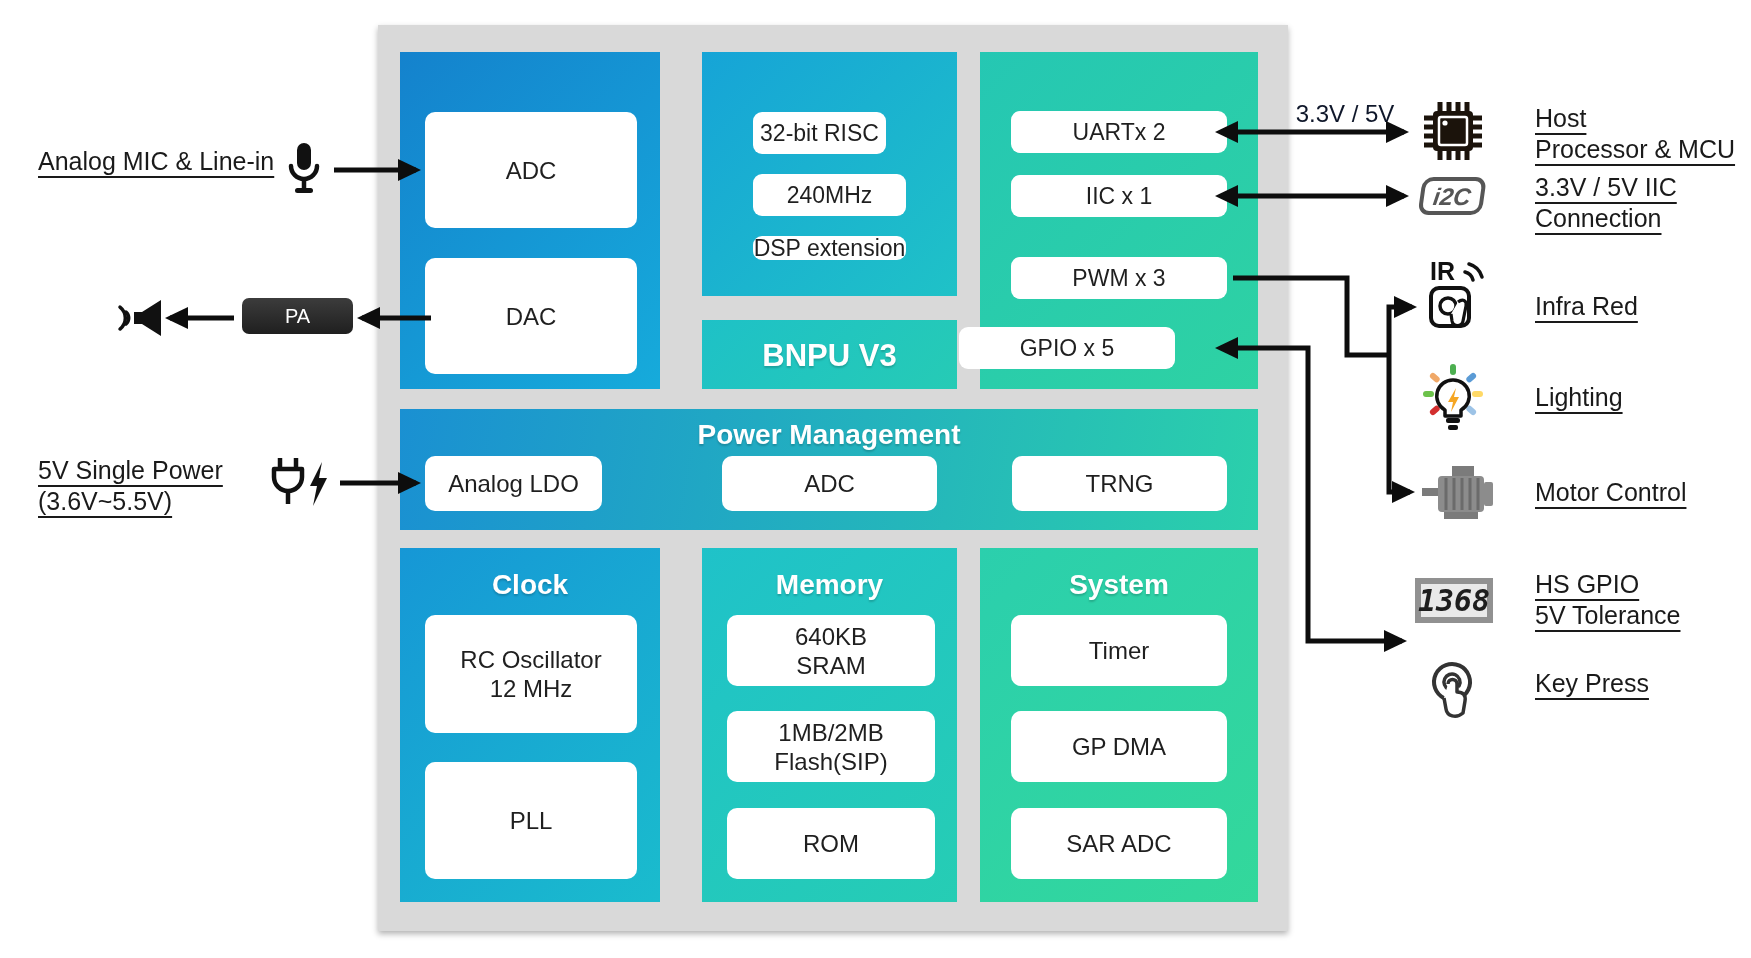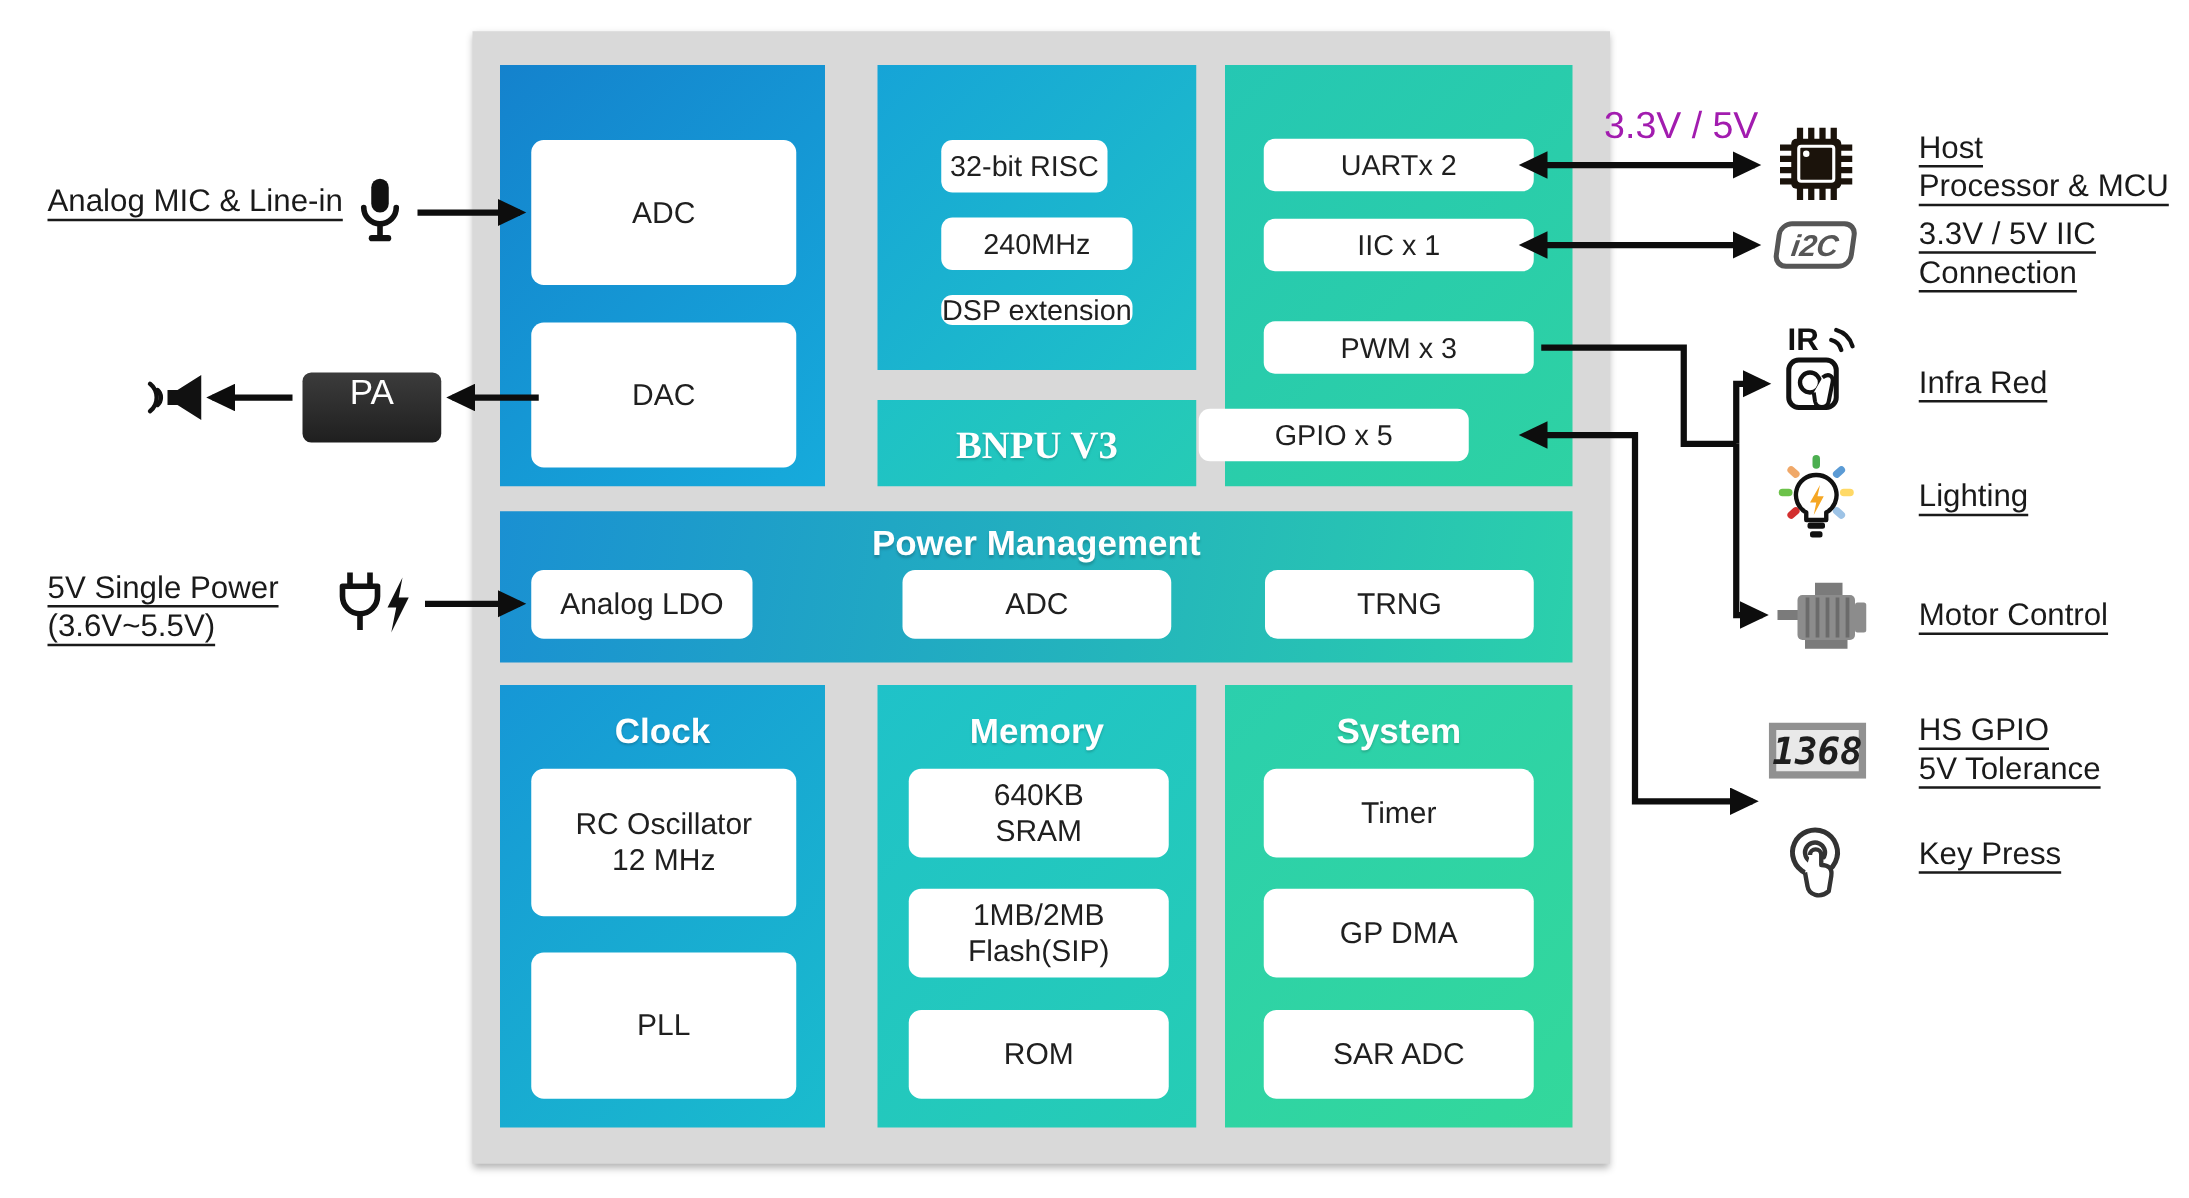--- a/index.html
+++ b/index.html
@@ -16,28 +16,28 @@
   .tile.small{border-radius:9px;font-size:23px;}
   .grad-audio{background:linear-gradient(135deg,#1482cd,#16abdb);}
   .grad-cpu{background:linear-gradient(135deg,#16a4d7,#1fc2c7);}
   .grad-bnpu{background:linear-gradient(135deg,#1ec1c7,#26cbb5);}
   .grad-conn{background:linear-gradient(135deg,#25c7b3,#2ed2a3);}
   .grad-pm{background:linear-gradient(100deg,#1a90d2,#2bd0ab);}
   .grad-clock{background:linear-gradient(135deg,#1697d6,#1abccd);}
   .grad-mem{background:linear-gradient(135deg,#1fc2c9,#26cdb4);}
   .grad-sys{background:linear-gradient(135deg,#2bcfad,#33d89b);}
   .bnpu-text{position:absolute;width:100%;text-align:center;color:#fff;
-             font-size:31px;font-weight:700;text-shadow:0 2px 2px rgba(0,0,0,.18);font-family:Liberation Serif, serif;}
+             font-size:31px;font-weight:700;text-shadow:0 2px 2px rgba(0,0,0,.18);}
   .lbl{position:absolute;color:#1a1a1a;font-size:25px;line-height:31px;}
   .lbl .u{text-decoration:underline;text-decoration-thickness:1.5px;text-underline-offset:6px;display:inline-block;}
   .lbl .row{display:block;}
-  .nolink{position:absolute;color:#a21caf;font-size:30px;}
-  .pa-box{position:absolute;left:242px;top:298px;width:111px;height:56px;border-radius:7px;
-          background:linear-gradient(180deg,#3c3c3c,#1f1f1f);color:#fff;font-size:28px;
-          display:flex;align-items:flex-start;justify-content:center;}
+  .nolink{position:absolute;color:#0f172a;font-size:24px;margin-top:16px;}
+  .pa-box{position:absolute;left:242px;top:298px;width:111px;height:36px;border-radius:7px;
+          background:linear-gradient(180deg,#3c3c3c,#1f1f1f);color:#fff;font-size:20px;
+          display:flex;align-items:center;justify-content:center;}
   svg.overlay{position:absolute;left:0;top:0;pointer-events:none;}
   .icon{position:absolute;}
 </style>
 </head>
 <body>
 
 <div class="canvas">
 
   <div class="container"></div>
 

